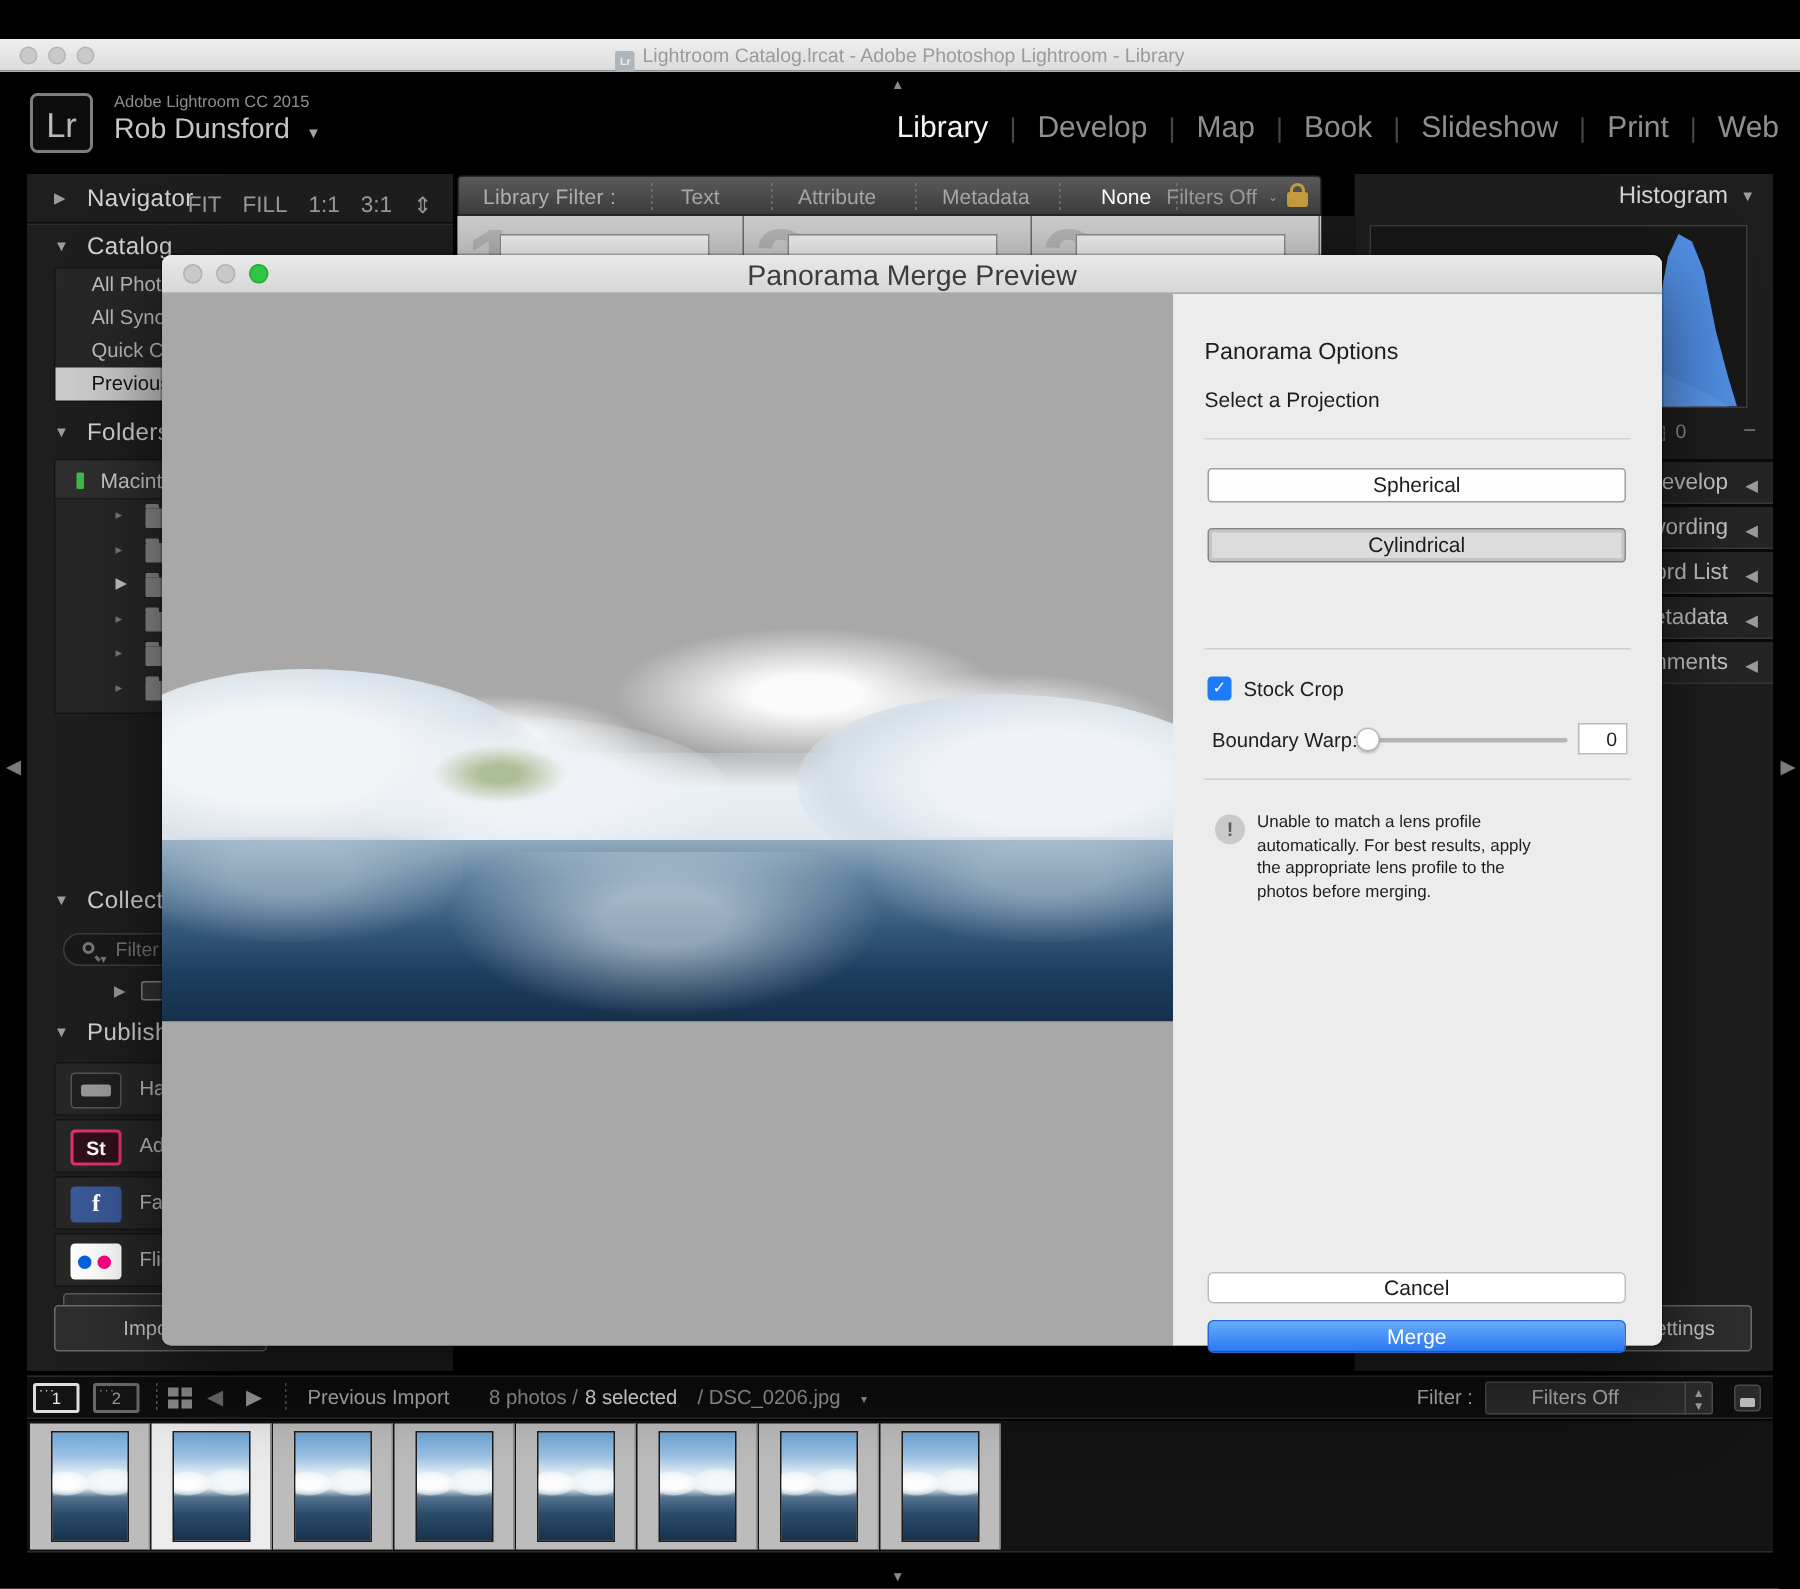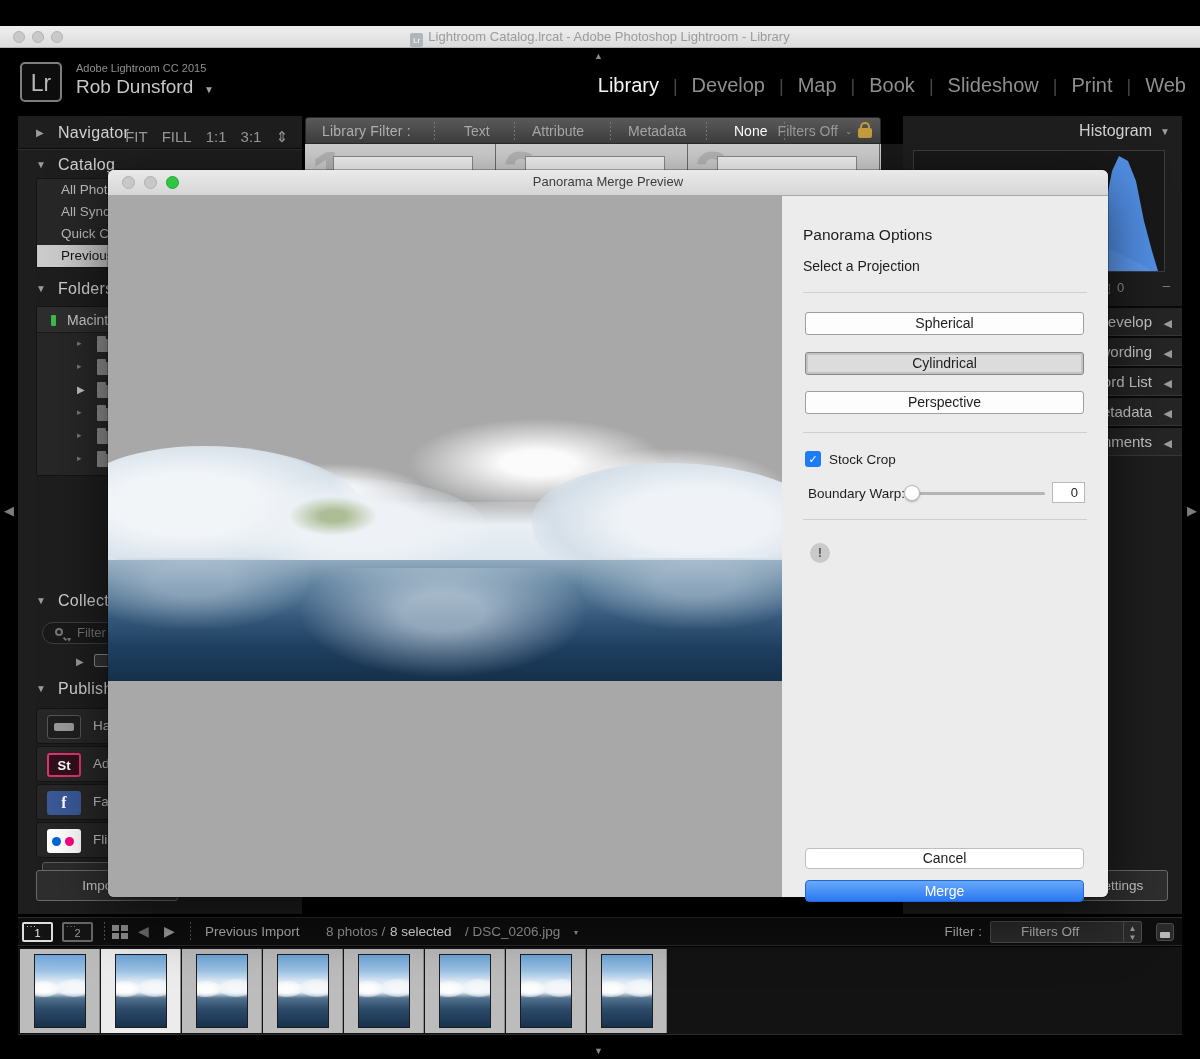--- a/index.html
+++ b/index.html
@@ -180,21 +180,21 @@
                      background:radial-gradient(#f4f8fb 30%,rgba(250,252,254,0)); }
   .bottom-reveal { left:594px; top:1046px; color:#8a8a8a; font-size:9px; }
 
   
   .dialog { left:108px; top:170px; width:1000px; height:727px; border-radius:6px;
             box-shadow:0 18px 60px rgba(0,0,0,.6), 0 0 0 1px rgba(0,0,0,.25); background:#a8a8a8; }
   .dlg-titlebar { position:absolute; left:0; top:0; width:100%; height:26px; border-radius:6px 6px 0 0;
                   background:linear-gradient(#eaeaea,#d6d6d6); border-bottom:1px solid #aaa; }
   .dlg-dot { position:absolute; top:6px; width:13px; height:13px; border-radius:50%; background:#c8c8c8; border:1px solid #b0b0b0; }
   .dlg-dot.green { background:#2fc643; border-color:#28a538; }
-  .dlg-title { position:absolute; width:100%; top:4px; text-align:center; font-size:13px; color:#3c3c3c; }
+  .dlg-title { position:absolute; width:100%; top:4px; text-align:center; font-size:19px; color:#3c3c3c; }
   .dlg-preview { position:absolute; left:0; top:26px; width:674px; height:701px; background:#a8a8a8; border-radius:0 0 0 6px; overflow:hidden; }
 
   .pano { position:absolute; left:0; top:212px; width:674px; height:273px; overflow:hidden;
           background:linear-gradient(180deg,#5e9cd6 0%,#7fb2e0 16%,#b9d4ec 33%,#e6f0f8 46%,#edf2f6 52%,#8fa7ba 58%,#4a6d8c 68%,#2a4d6e 80%,#1a3click 0%,#16304a 92%,#122840 100%); }
   .pano-sky-cloud { position:absolute; border-radius:50%; background:radial-gradient(rgba(255,255,255,.95) 20%,rgba(255,255,255,0) 70%); }
   .pano-band { position:absolute; left:0; top:94px; width:674px; height:58px;
                background:linear-gradient(180deg,rgba(238,243,247,.2),#e9eff4 40%,#dfe7ee); }
   .tree-mass { position:absolute; border-radius:45% 55% 40% 50%; }
   .tm-left { left:-40px; top:38px; width:300px; height:130px;
              background:radial-gradient(ellipse at 40% 45%, #f2f5f8 30%, #d8e2ea 60%, rgba(216,226,234,0) 75%); }
@@ -365,21 +365,21 @@
       <span class="pub-icon icon-flickr"></span>
       <span class="pub-lbl">Flickr</span>
     </div>
     <div class="find-btn" style="top:746px">Find More Services Online...</div>
     <div class="import-btn">Import...</div>
   </div>
 
   <div class="abs filter-bar">
     <span class="fb-label">Library Filter :</span>
     <span class="fb-dots" style="left:128px"></span>
-    <span class="fb-tab" style="left:158px">Text</span>
+    <span class="fb-tab" style="left:148px">Text</span>
     <span class="fb-dots" style="left:208px"></span>
     <span class="fb-tab" style="left:226px">Attribute</span>
     <span class="fb-dots" style="left:304px"></span>
     <span class="fb-tab" style="left:322px">Metadata</span>
     <span class="fb-dots" style="left:400px"></span>
     <span class="fb-tab active" style="left:428px">None</span>
     <span class="fb-dots" style="left:478px"></span>
     <span class="fb-preset">Filters Off</span>
     <span class="fb-preset-caret">⌄</span>
     <span class="lock fb-lock"></span>
@@ -519,28 +519,28 @@
         <span class="bank-reflect" style="left:-30px"></span>
         <span class="bank-reflect" style="right:-30px"></span>
       </div>
     </div>
     <div class="dlg-options">
       <div class="opt-title">Panorama Options</div>
       <div class="opt-sub">Select a Projection</div>
       <div class="opt-hr" style="top:96px"></div>
       <div class="proj-btn selected" style="top:156px">Cylindrical</div>
       <div class="proj-btn" style="top:116px">Spherical</div>
-      <div class="proj-btn" style="top:195px">Perspective</div>
       <div class="opt-hr" style="top:236px"></div>
       <span class="chk"></span>
       <span class="chk-lbl">Stock Crop</span>
       <span class="bw-lbl">Boundary Warp:</span>
       <span class="bw-track"></span>
       <span class="bw-knob"></span>
       <span class="bw-box">0</span>
       <div class="opt-hr" style="top:323px"></div>
       <span class="warn-icon">!</span>
+      <div class="warn-text">Unable to match a lens profile automatically. For best results, apply the appropriate lens profile to the photos before merging.</div>
       <div class="cancel-btn">Cancel</div>
       <div class="merge-btn">Merge</div>
     </div>
   </div>
 
 </div>
 
 </body></html>

